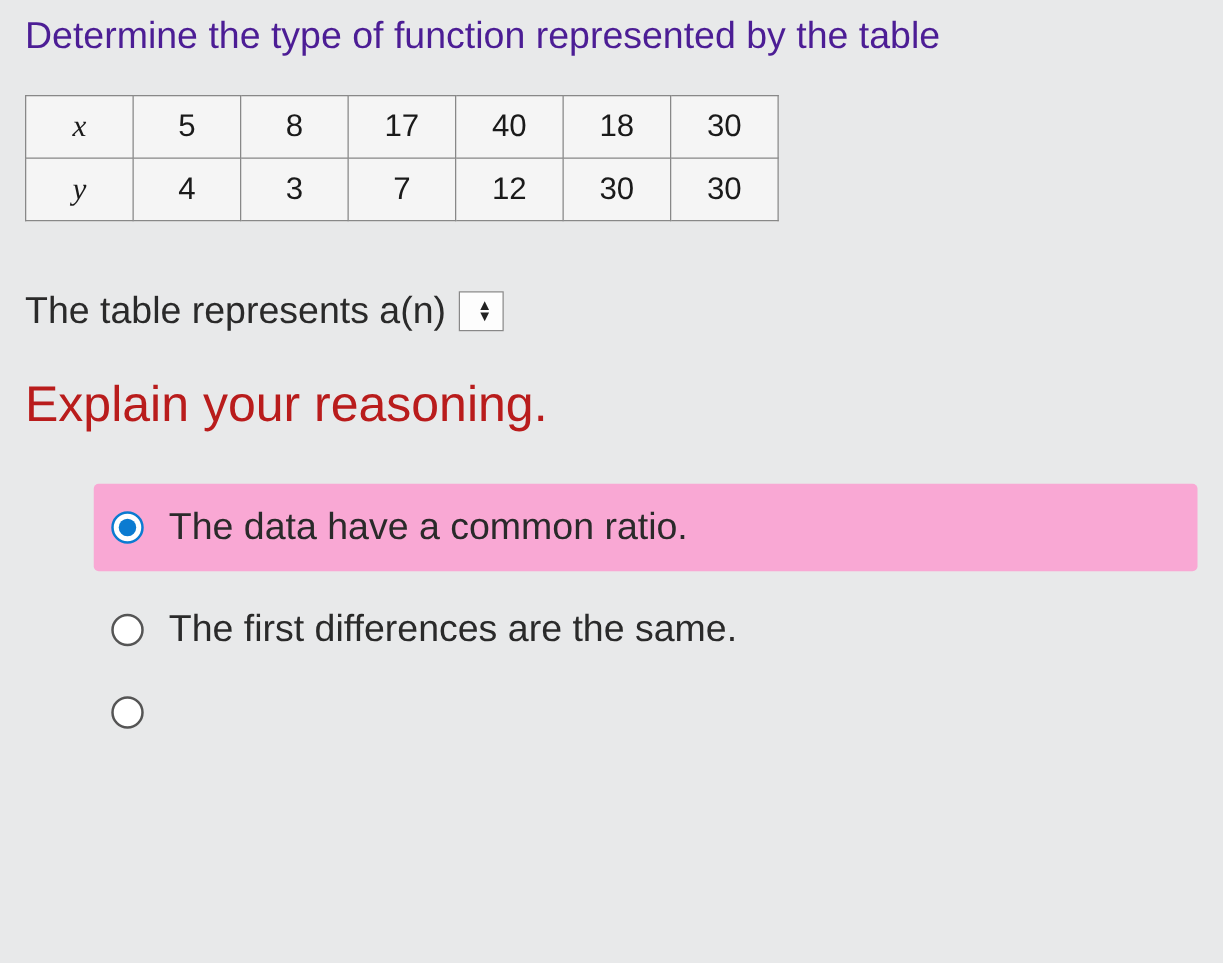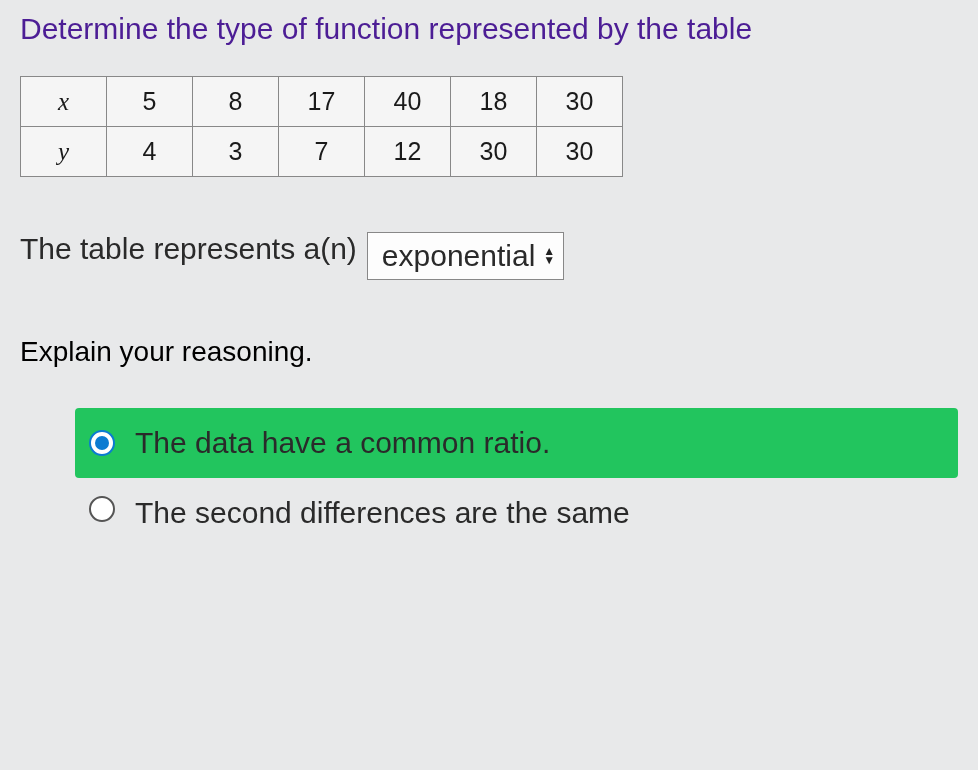--- a/index.html
+++ b/index.html
@@ -37,23 +37,23 @@
       color: #1a1a1a;
     }
     table.data-table td.header-cell {
       font-style: italic;
       font-family: Georgia, 'Times New Roman', serif;
       font-weight: 400;
     }
     .sentence {
       font-size: 30px;
       color: #2a2a2a;
-      margin-bottom: 56px;
+      margin-bottom: 36px;
       display: flex;
-      align-items: flex-start;
+      align-items: center;
       flex-wrap: wrap;
       gap: 10px;
     }
     .dropdown {
       display: inline-flex;
       align-items: center;
       border: 1px solid #888;
       background: #fdfdfd;
       padding: 6px 8px 6px 14px;
       font-size: 30px;
@@ -62,39 +62,39 @@
       gap: 8px;
     }
     .dropdown-arrows {
       display: flex;
       flex-direction: column;
       font-size: 12px;
       line-height: 9px;
       color: #222;
     }
     .subheading {
-      font-size: 28px;
-      color: #000000;
+      font-size: 40px;
+      color: #b91c1c;
       margin-bottom: 40px;
     }
     .options {
       padding-left: 55px;
     }
     .option {
       display: flex;
       align-items: center;
       gap: 20px;
       font-size: 30px;
       color: #2a2a2a;
       padding: 18px 14px;
       margin-bottom: 12px;
       border-radius: 4px;
     }
     .option.selected {
-      background: #22c55e;
+      background: #f9a8d4;
     }
     .radio {
       width: 26px;
       height: 26px;
       border: 2px solid #555;
       border-radius: 50%;
       flex-shrink: 0;
       display: flex;
       align-items: center;
       justify-content: center;
@@ -142,32 +142,34 @@
     <td>12</td>
     <td>30</td>
     <td>30</td>
   </tr>
 </tbody>
   </table>
 
 <div class="sentence">
   <span>The table represents a(n)</span>
   <span class="dropdown">
-    <span>exponential</span>
     <span class="dropdown-arrows">
       <span>▲</span>
       <span>▼</span>
     </span>
   </span>
 </div>
 
 <div class="subheading">Explain your reasoning.</div>
 
 <div class="options">
   <div class="option selected">
     <span class="radio checked"></span>
     <span>The data have a common ratio.</span>
   </div>
+  <div class="option">
+    <span class="radio"></span>
+    <span>The first differences are the same.</span>
+  </div>
   <div class="option cutoff">
     <span class="radio"></span>
-    <span>The second differences are the same</span>
   </div>
 </div>
 
 </body></html>

